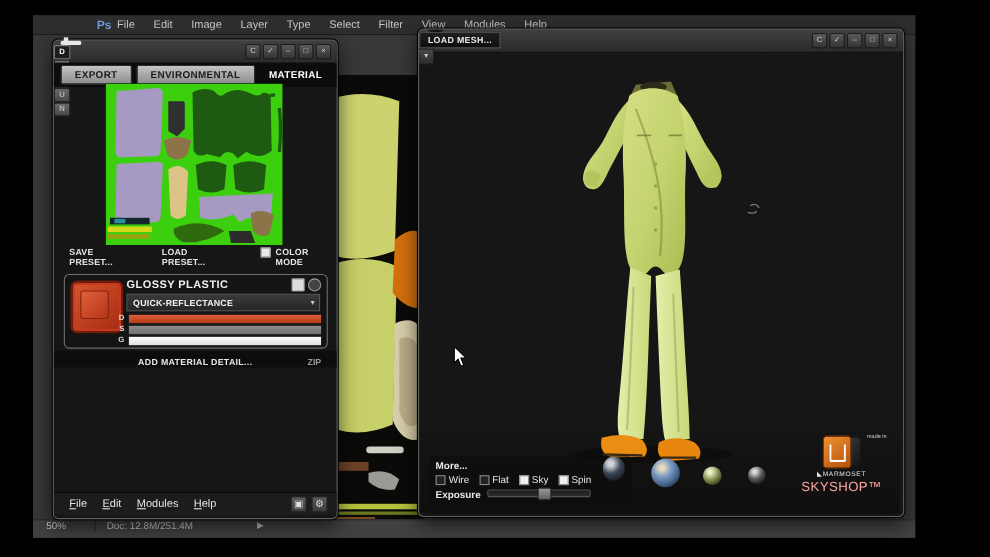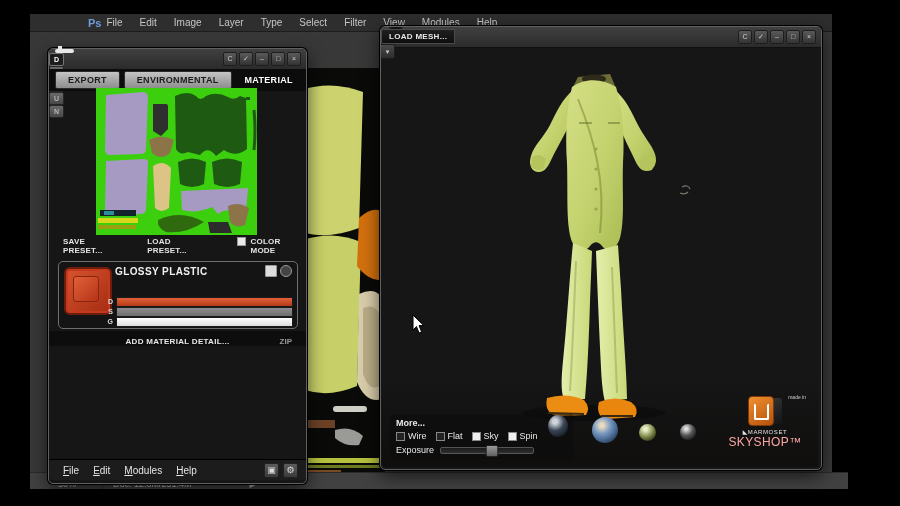--- a/index.html
+++ b/index.html
@@ -6,37 +6,37 @@
     font-family:"Liberation Sans","DejaVu Sans",sans-serif;-webkit-font-smoothing:antialiased;}
   .stage{position:relative;width:900px;height:506px;background:#000;}
   
   .app{position:absolute;left:30px;top:14px;width:802px;height:474px;background:#3a3a3a;}
   .menubar{position:absolute;left:0;top:0;width:802px;height:17px;background:#2e2e2e;
     border-bottom:1px solid #1c1c1c;display:flex;align-items:center;font-size:10px;color:#c6c6c6;}
   .ps-logo{margin-left:58px;margin-right:5px;color:#6f9bd8;font-weight:bold;font-size:11px;}
   .menu-item{margin-right:17px;cursor:default;}
   .workspace{position:absolute;left:0;top:18px;width:802px;height:440px;background:#383838;overflow:hidden;}
   .statusbar{position:absolute;left:0;top:458px;width:802px;height:16px;background:#414141;
-    border-top:1px solid #2a2a2a;display:flex;align-items:flex-end;font-size:9px;color:#c9c9c9;padding-left:16px;}
+    border-top:1px solid #2a2a2a;display:flex;align-items:flex-start;font-size:9px;color:#c9c9c9;}
   .statusbar .zoom{margin-left:12px;width:34px;}
   .sb-sep{width:1px;height:10px;background:#2a2a2a;margin:0 10px;}
   .statusbar .doc{}
   .statusbar .sb-arrow{margin-left:58px;font-size:8px;color:#bdbdbd;}
   
   .doc-slice{position:absolute;left:267px;top:36px;width:88px;height:420px;}
   
   .panel{position:absolute;background:#161616;border:1px solid #606060;border-radius:5px;
     box-shadow:0 0 0 1px #000,0 6px 18px rgba(0,0,0,.65);}
   .titlebar{position:relative;height:20px;background:linear-gradient(#404040,#2b2b2b);
     border-bottom:1px solid #111;border-radius:4px 4px 0 0;display:flex;align-items:flex-start;flex-direction:column;}
   .win-controls{position:absolute;right:5px;top:3px;display:flex;gap:2px;}
   .win-btn{width:12px;height:12px;background:linear-gradient(#5a5a5a,#333);border:1px solid #1d1d1d;
     border-radius:2px;color:#cfcfcf;font-size:7px;line-height:11px;text-align:center;cursor:pointer;}
   
-  .ddo-panel{left:48px;top:48px;width:257px;height:434px;}
+  .ddo-panel{left:48px;top:36px;width:257px;height:434px;}
   .ddo-logo{width:13px;height:13px;margin-left:6px;margin-right:6px;border:2px solid #e8e8e8;
     border-right-width:4px;border-radius:2px;background:#222;position:relative;}
   .ddo-logo:after{content:"";position:absolute;left:1px;bottom:1px;width:4px;height:4px;background:#e8e8e8;}
   .mode-btn{width:13px;height:12px;margin-right:2px;background:linear-gradient(#6a6a6a,#474747);
     border:1px solid #262626;border-radius:2px;color:#b5b5b5;font-size:7px;font-weight:bold;
     line-height:11px;text-align:center;cursor:pointer;}
   .mode-btn.active{background:#1d1d1d;color:#fff;border-color:#777;}
   .dp-tabs{position:absolute;left:0;top:20px;width:100%;height:22px;background:#0c0c0c;
     display:flex;align-items:center;padding-left:6px;box-sizing:border-box;}
   .tab{height:16px;line-height:16px;padding:0 12px;margin-right:4px;font-size:9px;font-weight:bold;
@@ -95,21 +95,21 @@
     background:radial-gradient(ellipse 60% 52% at 52% 36%,#775b4b 0%,#64четверг 0%,#644c3e 45%,#4e3e32 72%,#3c3027 100%);}
   .vp-viewport:before{content:"";position:absolute;left:0;bottom:0;width:100%;height:90px;
     background:linear-gradient(rgba(0,0,0,0),rgba(10,8,6,.55));}
   .vp-controls{position:absolute;left:8px;bottom:8px;width:172px;color:#e8e8e8;font-size:9px;
     background:rgba(10,10,10,.45);border-radius:4px;padding:4px 6px;}
   .vc-more{font-weight:bold;margin-bottom:3px;cursor:pointer;}
   .vc-row{display:flex;align-items:flex-end;margin-bottom:4px;}
   .vc-toggle{display:flex;align-items:center;margin-right:9px;cursor:pointer;}
   .vc-box{width:7px;height:7px;border:1px solid #888;background:#222;margin-right:3px;}
   .vc-box.checked{background:#f0f0f0;}
-  .vc-exp-row{display:flex;align-items:center;}
+  .vc-exp-row{display:flex;align-items:flex-start;font-weight:bold;}
   .vc-exp-label{margin-right:6px;}
   .vc-track{position:relative;width:92px;height:5px;background:linear-gradient(#1c1c1c,#2e2e2e);
     border:1px solid #555;border-radius:2px;cursor:pointer;}
   .vc-handle{position:absolute;top:-3px;width:11px;height:10px;background:linear-gradient(#9a9a9a,#5f5f5f);
     border:1px solid #222;border-radius:2px;transform:translateX(-50%);cursor:grab;}
   .sphere{position:absolute;border-radius:50%;cursor:pointer;}
   .sp1{left:166px;bottom:30px;width:20px;height:22px;background:radial-gradient(circle at 35% 30%,#cfd4da 12%,#3a4656 45%,#12161c 85%);}
   .sp2{left:210px;bottom:24px;width:26px;height:26px;background:radial-gradient(circle at 38% 32%,#e8dcc0 8%,#7a9ac2 35%,#4a6a94 60%,#1c2836 90%);}
   .sp3{left:257px;bottom:26px;width:17px;height:17px;background:radial-gradient(circle at 38% 30%,#e9f0c8 10%,#7c8648 50%,#23260f 88%);}
   .sp4{left:298px;bottom:27px;width:16px;height:16px;background:radial-gradient(circle at 38% 30%,#e0e0e0 8%,#565656 45%,#101010 88%);}
@@ -228,20 +228,24 @@
       <span>COLOR MODE</span>
     </div>
 
     <div class="mat-box">
       <span class="swatch"></span>
       <span class="mat-title">GLOSSY PLASTIC</span>
       <span class="mat-icons">
         <span class="mi"></span>
         <span class="mi round"></span>
       </span>
+      <span class="mat-dd">
+        <span class="lbl">QUICK-REFLECTANCE</span>
+        <span class="dda">▾</span>
+      </span>
       <span class="ch-row" style="top:35px;">
         <span class="ch-letter">D</span>
         <span class="ch-bar" style="background:linear-gradient(#e2613a,#b23a18);"></span>
       </span>
       <span class="ch-row" style="top:45px;">
         <span class="ch-letter">S</span>
         <span class="ch-bar" style="background:linear-gradient(#8e8e8e,#6e6e6e);"></span>
       </span>
       <span class="ch-row" style="top:55px;">
         <span class="ch-letter">G</span>

